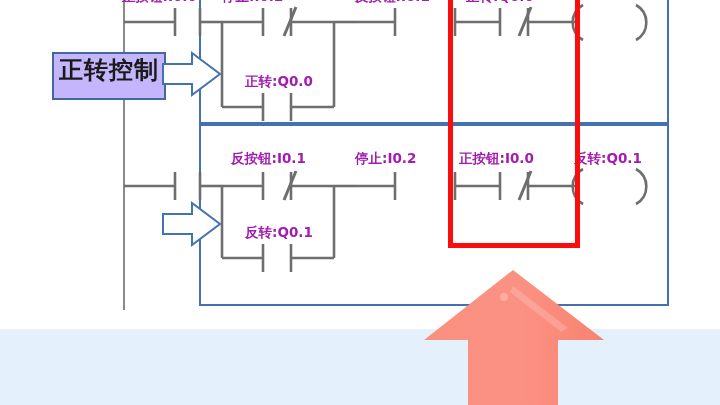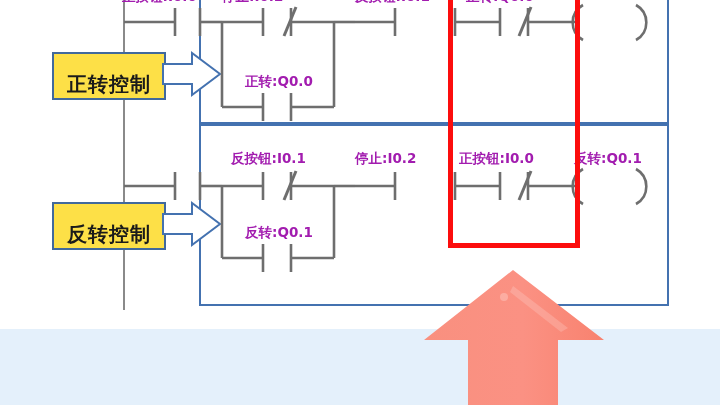--- a/index.html
+++ b/index.html
@@ -12,23 +12,23 @@
   #stage{position:absolute;inset:0;width:720px;height:405px;overflow:hidden;}
 
   
   .band{position:absolute;left:0;right:0;bottom:0;height:76px;background:#e4f0fb;}
 
   
   .rail{position:absolute;left:123px;top:0;width:2px;height:310px;background:#8a8a8a;}
 
   
   .lbl-box{
-    position:absolute;border:2px solid #41699c;background:#fde047;
-    display:flex;align-items:flex-end;justify-content:center;
-    font-size:20px;font-weight:bold;color:#1a1a1a;letter-spacing:1px;
+    position:absolute;border:2px solid #41699c;background:#c4b5fd;
+    display:flex;align-items:flex-start;justify-content:center;
+    font-size:24px;font-weight:bold;color:#1a1a1a;letter-spacing:1px;
     font-family:"DejaVu Sans","Liberation Sans",sans-serif;
   }
   #lbl-fwd{left:52px;top:52px;width:110px;height:44px;}
   #lbl-rev{left:52px;top:202px;width:110px;height:44px;}
 
   
   .blk-arrow{position:absolute;width:60px;height:46px;}
   #arr-fwd{left:162px;top:51px;}
   #arr-rev{left:162px;top:201px;}
 
@@ -62,23 +62,20 @@
 
   <div class="band"></div>
 
   <div class="rail"></div>
 
   <div class="rung-box" id="rung1"></div>
   <div class="rung-box" id="rung2"></div>
 
   <div class="lbl-box" id="lbl-fwd">
     <span>正转控制</span>
-  </div>
-  <div class="lbl-box" id="lbl-rev">
-    <span>反转控制</span>
   </div>
 
   <svg class="blk-arrow" id="arr-fwd" viewBox="0 0 60 46">
     <polygon points="1,13 30,13 30,2 58,23 30,44 30,33 1,33" fill="#ffffff" stroke="#4472b0" stroke-width="2"></polygon>
   </svg>
   <svg class="blk-arrow" id="arr-rev" viewBox="0 0 60 46">
     <polygon points="1,13 30,13 30,2 58,23 30,44 30,33 1,33" fill="#ffffff" stroke="#4472b0" stroke-width="2"></polygon>
   </svg>
 
   <svg id="ladder" viewBox="0 0 720 405">

